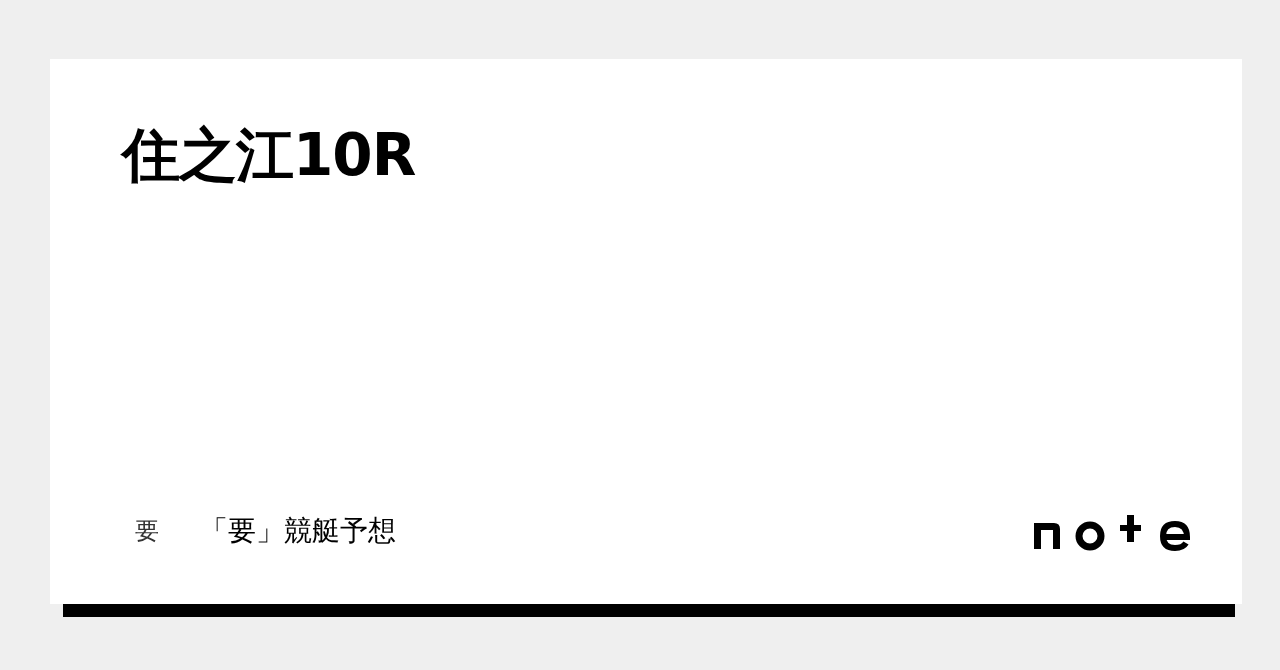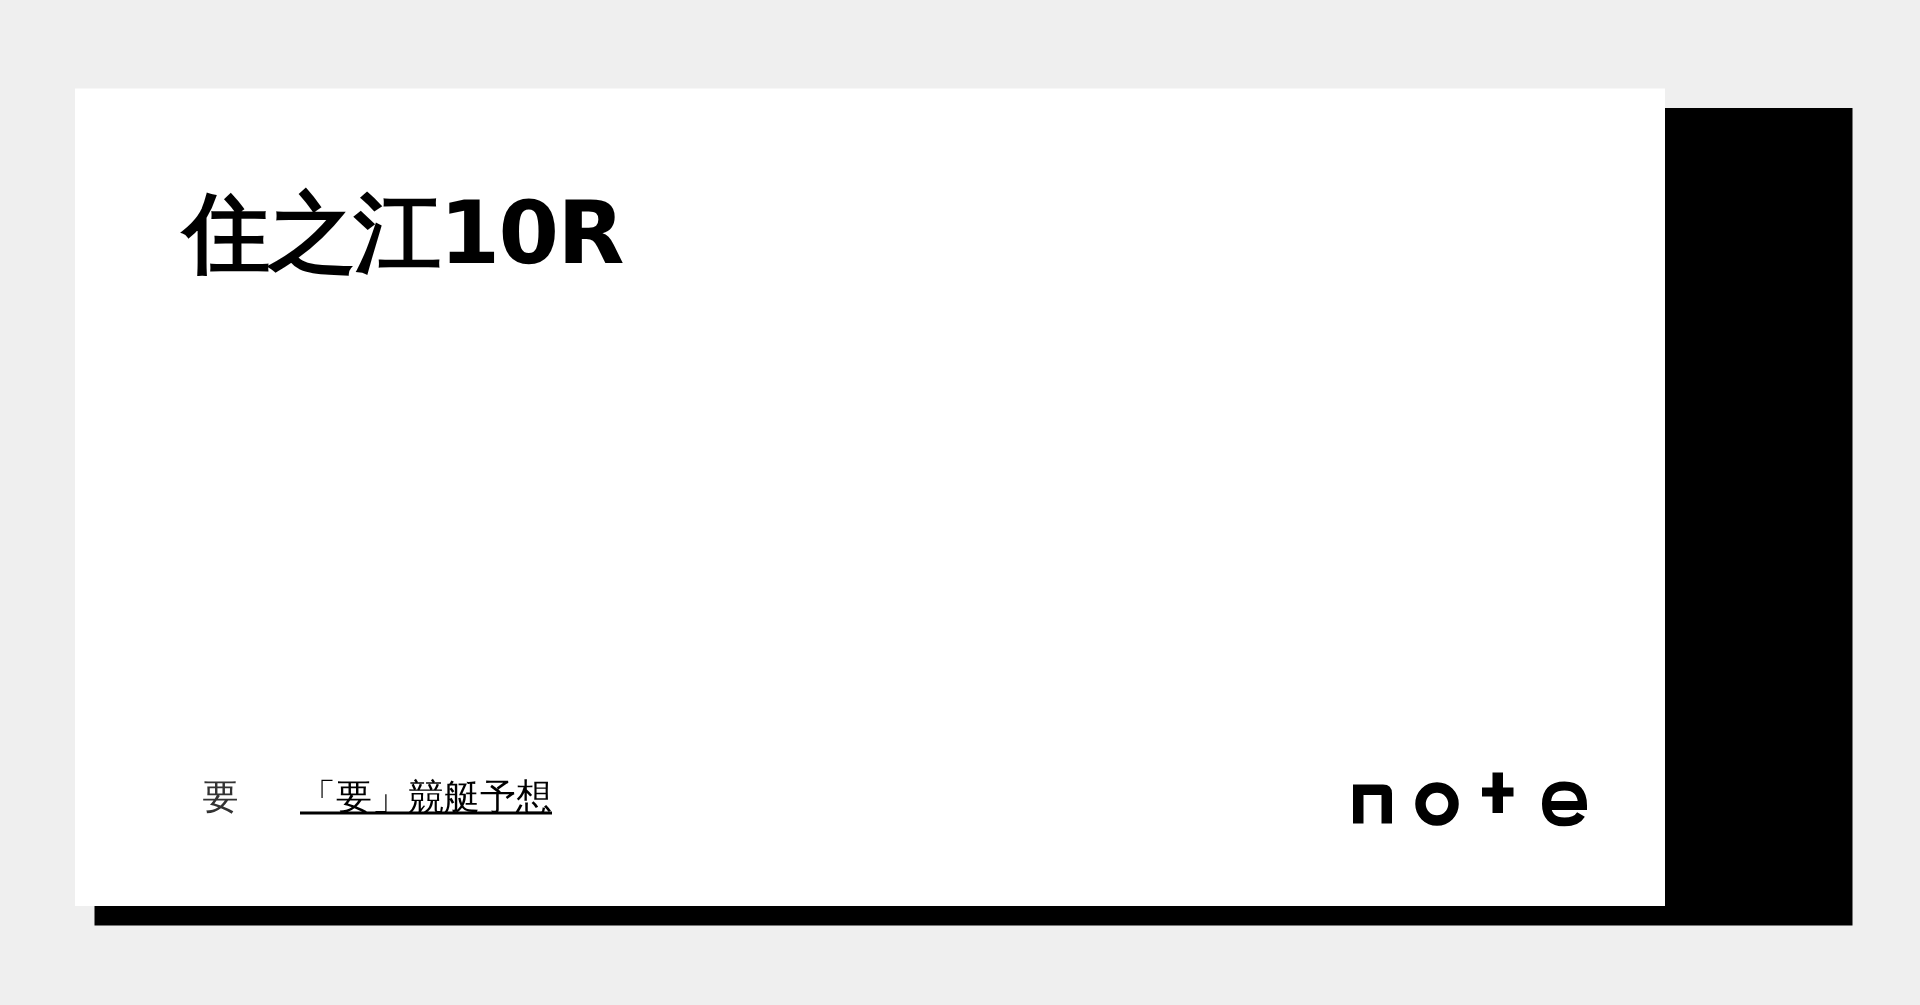--- a/index.html
+++ b/index.html
@@ -12,21 +12,21 @@
   }
   .shadow {
     position: absolute;
     left: 63px; top: 72px;
     width: 1172px; height: 545px;
     background: #000;
   }
   .card {
     position: absolute;
     left: 50px; top: 59px;
-    width: 1060px; height: 545px;
+    width: 1192px; height: 545px;
     background: #fff;
   }
   .title {
     position: absolute;
     left: 72px; top: 62px;
     margin: 0;
     font-size: 58px;
     font-weight: bold;
     color: #000;
     letter-spacing: -1px;
@@ -39,21 +39,21 @@
     display: flex; align-items: center;
   }
   .avatar {
     width: 50px; height: 40px;
     display: flex; align-items: center; justify-content: center;
     font-family: "DejaVu Serif", serif;
     font-size: 24px; color: #333;
   }
   .author-name {
     margin-left: 28px;
-    font-size: 24px; color: #000; text-decoration: underline;
+    font-size: 28px; color: #000;
   }
   .logo {
     position: absolute;
     right: 52px; top: 452px;
     display: flex; align-items: center;
   }
   .logo svg { display: block; }
 </style>
 </head>
 <body>

